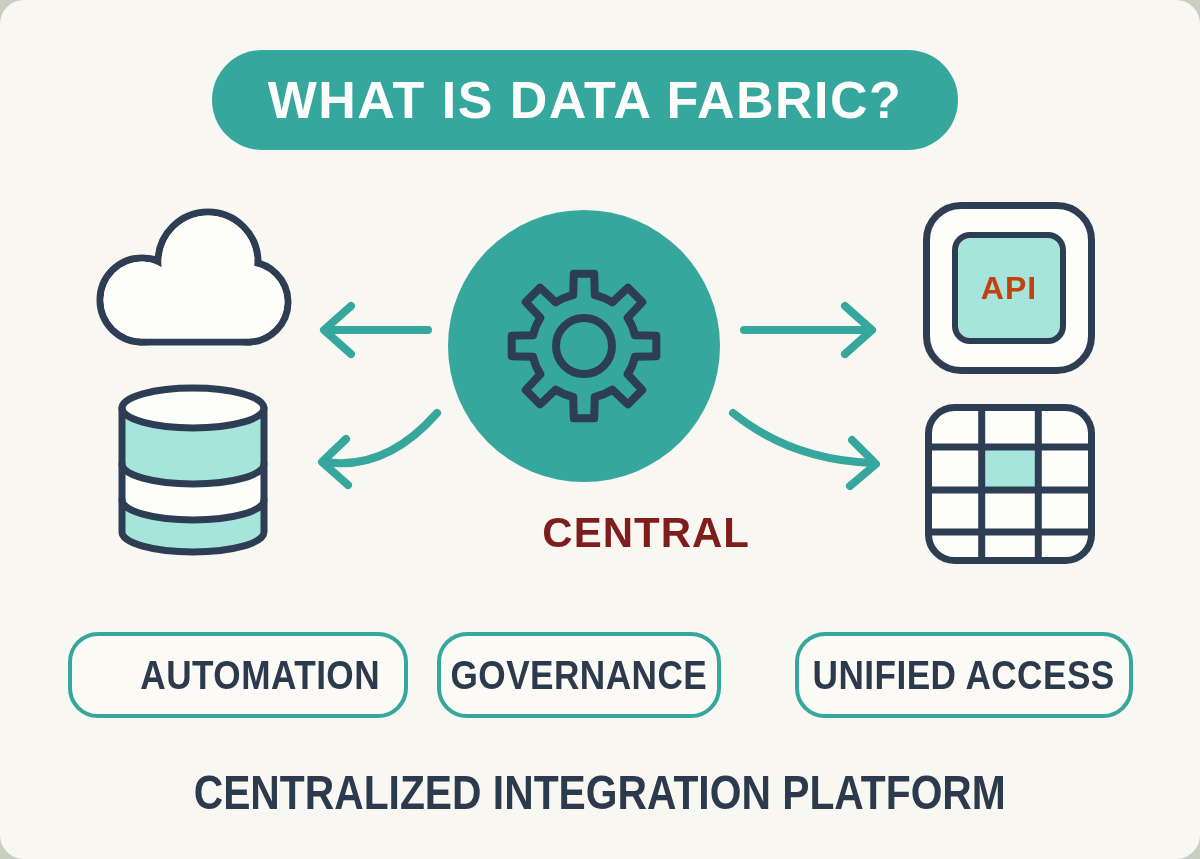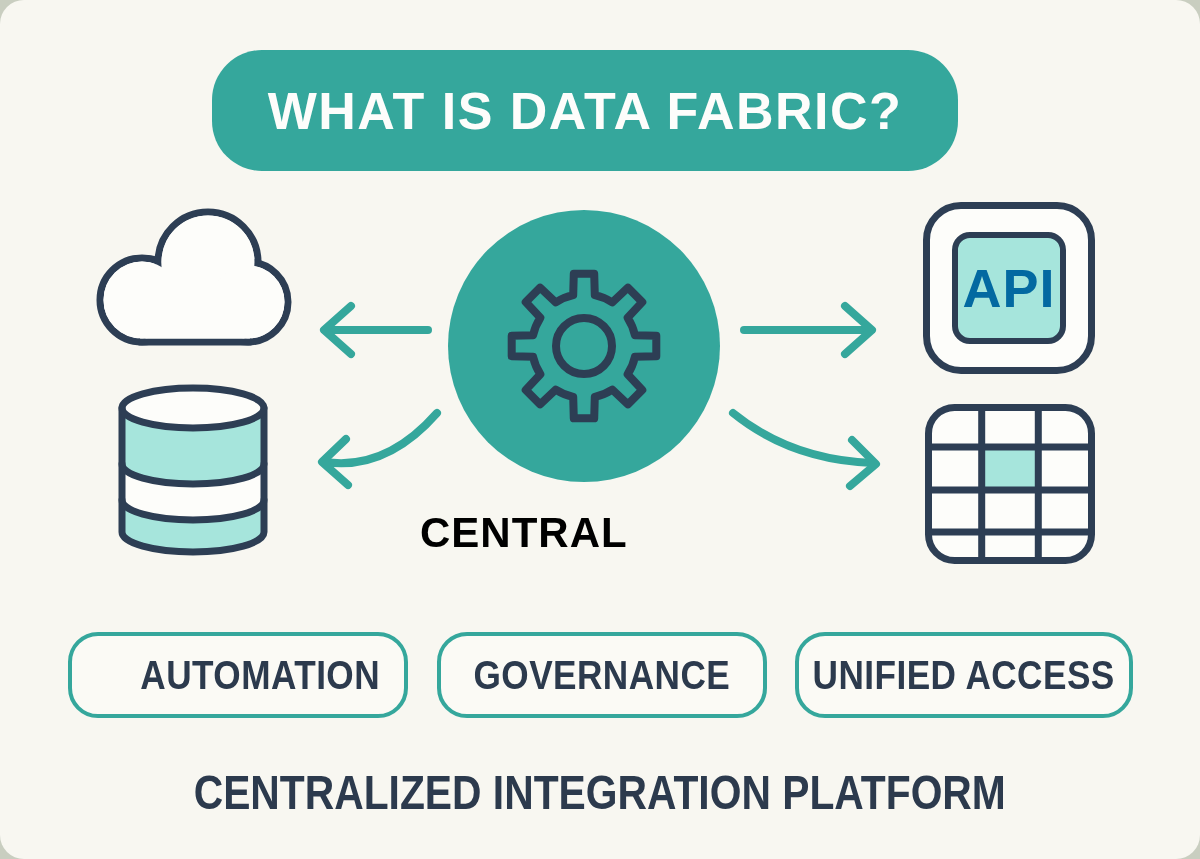--- a/index.html
+++ b/index.html
@@ -14,21 +14,21 @@
     width: 1200px;
     height: 859px;
     background: #F8F7F1;
     border-radius: 24px;
     overflow: hidden;
   }
   
   .banner {
     position: absolute;
     left: 212px; top: 50px;
-    width: 746px; height: 121px;
+    width: 746px; height: 100px;
     background: #35A79C;
     border-radius: 50px;
     display: flex; align-items: center; justify-content: center;
   }
   .banner span {
     color: #FDFDFB;
     font-size: 52px;
     font-weight: bold;
     letter-spacing: 1.5px;
   }
@@ -38,22 +38,22 @@
     left: 448px; top: 210px;
     width: 272px; height: 272px;
     background: #35A79C;
     border-radius: 50%;
     display: flex; align-items: center; justify-content: center;
   }
   .hub-label {
     position: absolute;
     left: 420px; top: 508px;
     width: 330px;
-    text-align: left;
-    color: #000000;
+    text-align: right;
+    color: #7f1d1d;
     font-size: 42px;
     font-weight: bold;
     line-height: 1.18;
     letter-spacing: 1px;
   }
   
   .cloud-wrap    { position: absolute; left: 90px;  top: 200px; }
   .db-wrap       { position: absolute; left: 118px; top: 382px; }
   .grid-wrap     { position: absolute; left: 925px; top: 404px; }
   .api-outer {
@@ -65,22 +65,22 @@
     display: flex; align-items: center; justify-content: center;
   }
   .api-inner {
     width: 114px; height: 112px;
     background: #A6E5DC;
     border: 6px solid #2d3e54;
     border-radius: 18px;
     display: flex; align-items: center; justify-content: center;
   }
   .api-inner span {
-    color: #0369a1;
-    font-size: 54px;
+    color: #c2410c;
+    font-size: 32px;
     font-weight: 600;
     letter-spacing: 1px;
   }
   .arrows-overlay {
     position: absolute; inset: 0;
     width: 1200px; height: 859px;
     pointer-events: none;
   }
   
   .pill {
@@ -94,21 +94,21 @@
   }
   .pill span {
     color: #2C3A4D;
     font-size: 40px;
     font-weight: bold;
     letter-spacing: 0.5px;
     transform: scaleX(0.88);
     white-space: nowrap;
   }
   .pill-automation     { left: 68px;  width: 340px; padding-left: 44px; }
-  .pill-governance     { left: 437px; width: 330px; }
+  .pill-governance     { left: 437px; width: 284px; }
   .pill-unified-access { left: 795px; width: 338px; align-items: center; }
   
   .caption {
     position: absolute;
     left: 0; top: 765px;
     width: 1200px;
     text-align: center;
   }
   .caption span {
     display: inline-block;

